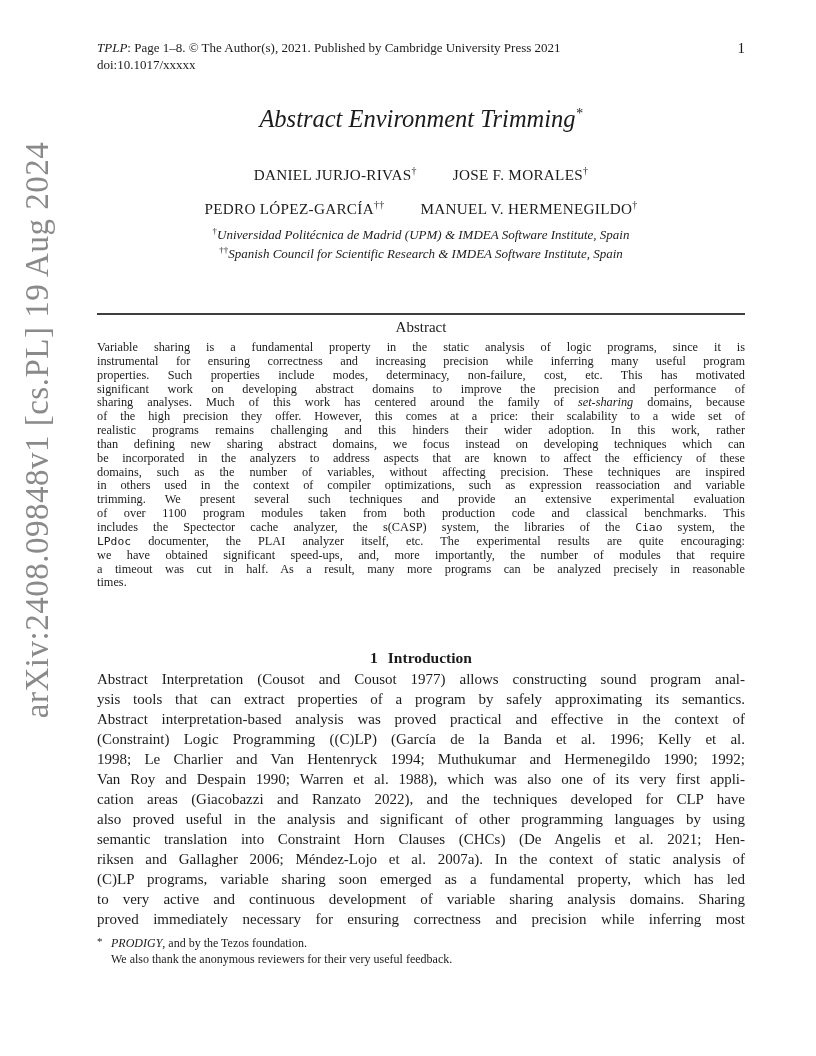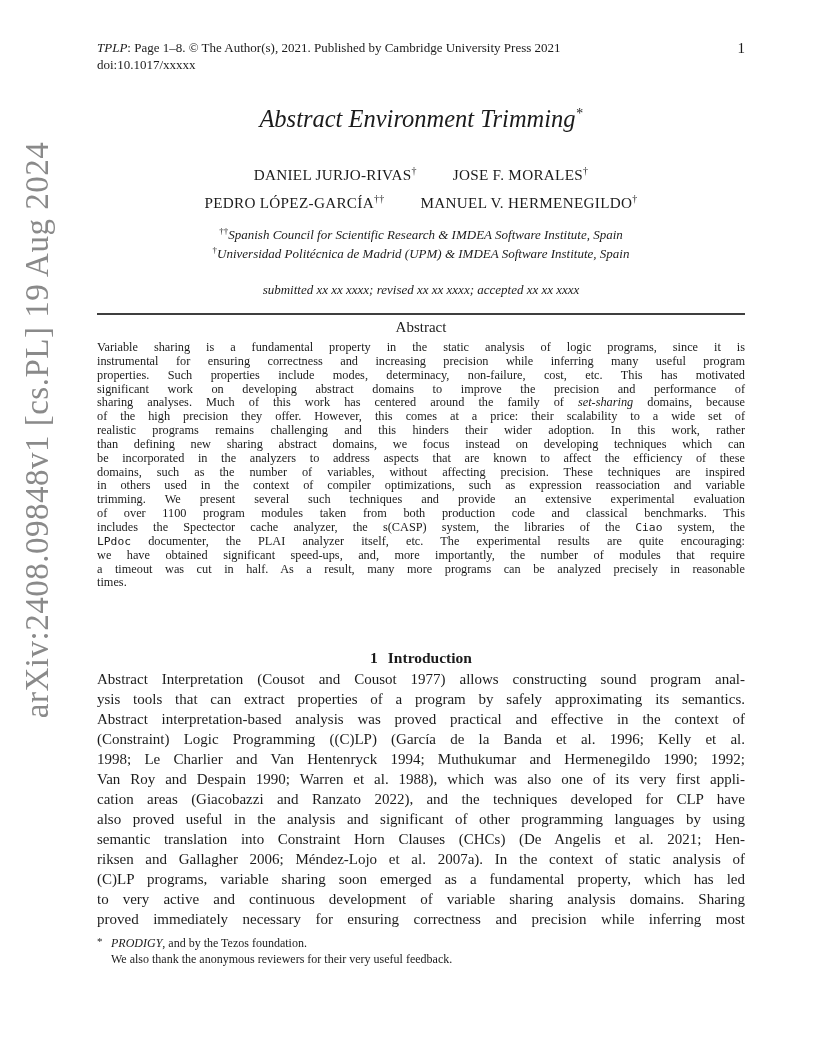--- a/index.html
+++ b/index.html
@@ -14,21 +14,21 @@
   .pagenum{position:absolute;right:0;top:0;font-size:15px;}
   
   .watermark{
     position:absolute;left:37px;top:430px;
     transform:translate(-50%,-50%) rotate(-90deg);
     white-space:nowrap;font-size:33px;letter-spacing:0.5px;
   }
   
   .title{top:105px;text-align:center;font-size:24.5px;font-style:italic;}
   .title sup{font-size:14px;}
-  .authors{top:165px;display:flex;flex-direction:column;gap:9px;align-items:center;}
+  .authors{top:165px;display:flex;flex-direction:column;gap:15px;align-items:center;}
   .authors .row{display:flex;gap:36px;justify-content:center;font-size:15.2px;letter-spacing:0.3px;white-space:nowrap;}
   .authors sup{font-size:10px;}
   .affil{top:224px;text-align:center;font-style:italic;font-size:13px;line-height:15.5px;}
   .affil sup{font-size:9px;font-style:normal;}
   .dates{top:282px;text-align:center;font-style:italic;font-size:13px;}
   
   .absrule{top:313px;border-top:2px solid #3f3f3f;height:0;}
   .absheading{top:319px;text-align:center;font-weight:normal;font-size:15px;}
   .absbody{top:341px;font-size:12.3px;line-height:13.85px;}
   
@@ -66,25 +66,24 @@
       <span><span>DANIEL JURJO-RIVAS</span><sup>†</sup></span>
       <span><span>JOSE F. MORALES</span><sup>†</sup></span>
     </div>
     <div class="row">
       <span><span>PEDRO LÓPEZ-GARCÍA</span><sup>††</sup></span>
       <span><span>MANUEL V. HERMENEGILDO</span><sup>†</sup></span>
     </div>
   </div>
 
   <div class="content-abs affil">
+    <div><sup>†</sup><span>Universidad Politécnica de Madrid (UPM) &amp; IMDEA Software Institute, Spain</span></div>
     <div><sup>††</sup><span>Spanish Council for Scientific Research &amp; IMDEA Software Institute, Spain</span></div>
-    <div><sup>†</sup><span>Universidad Politécnica de Madrid (UPM) &amp; IMDEA Software Institute, Spain</span></div>
   </div>
 
-  <div class="content-abs dates">submitted xx xx xxxx; revised xx xx xxxx; accepted xx xx xxxx</div>
 
   <div class="content-abs absrule"></div>
   <div class="content-abs absheading">Abstract</div>
   <div class="content-abs absbody">
       <div class="jline styled">Variable sharing is a fundamental property in the static analysis of logic programs, since it is</div>
       <div class="jline styled">instrumental for ensuring correctness and increasing precision while inferring many useful program</div>
       <div class="jline styled">properties. Such properties include modes, determinacy, non-failure, cost, etc. This has motivated</div>
       <div class="jline styled">significant work on developing abstract domains to improve the precision and performance of</div>
       <div class="jline styled">sharing analyses. Much of this work has centered around the family of <span class="it">set-sharing</span> domains, because</div>
       <div class="jline styled">of the high precision they offer. However, this comes at a price: their scalability to a wide set of</div>

